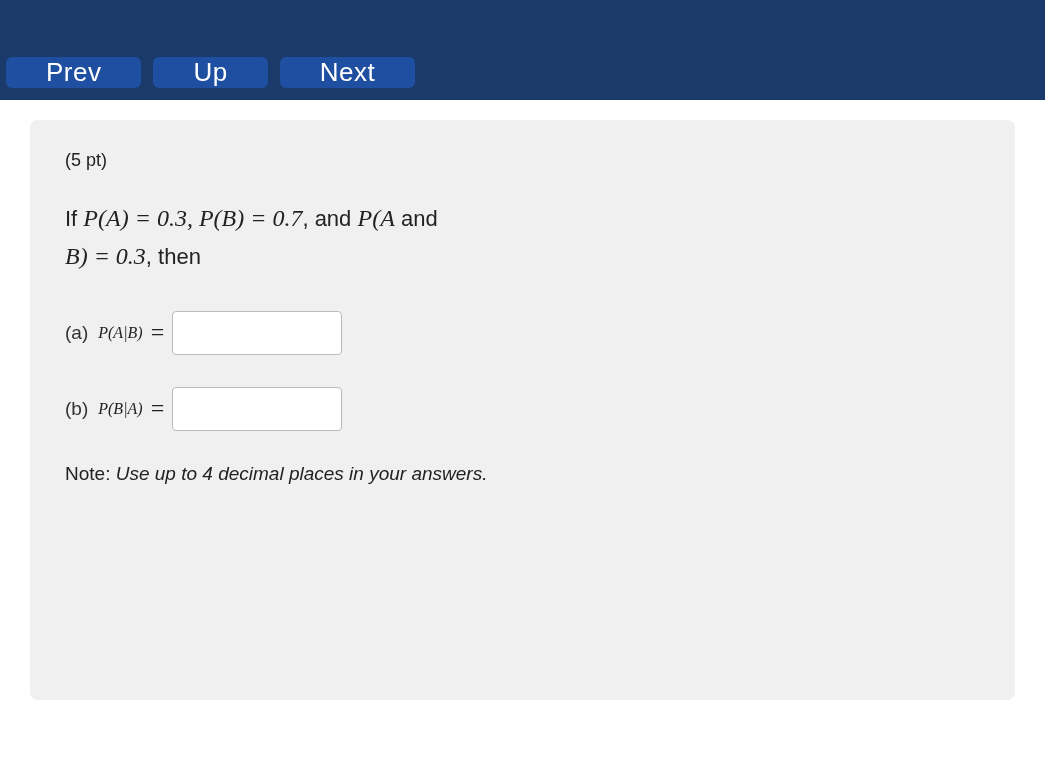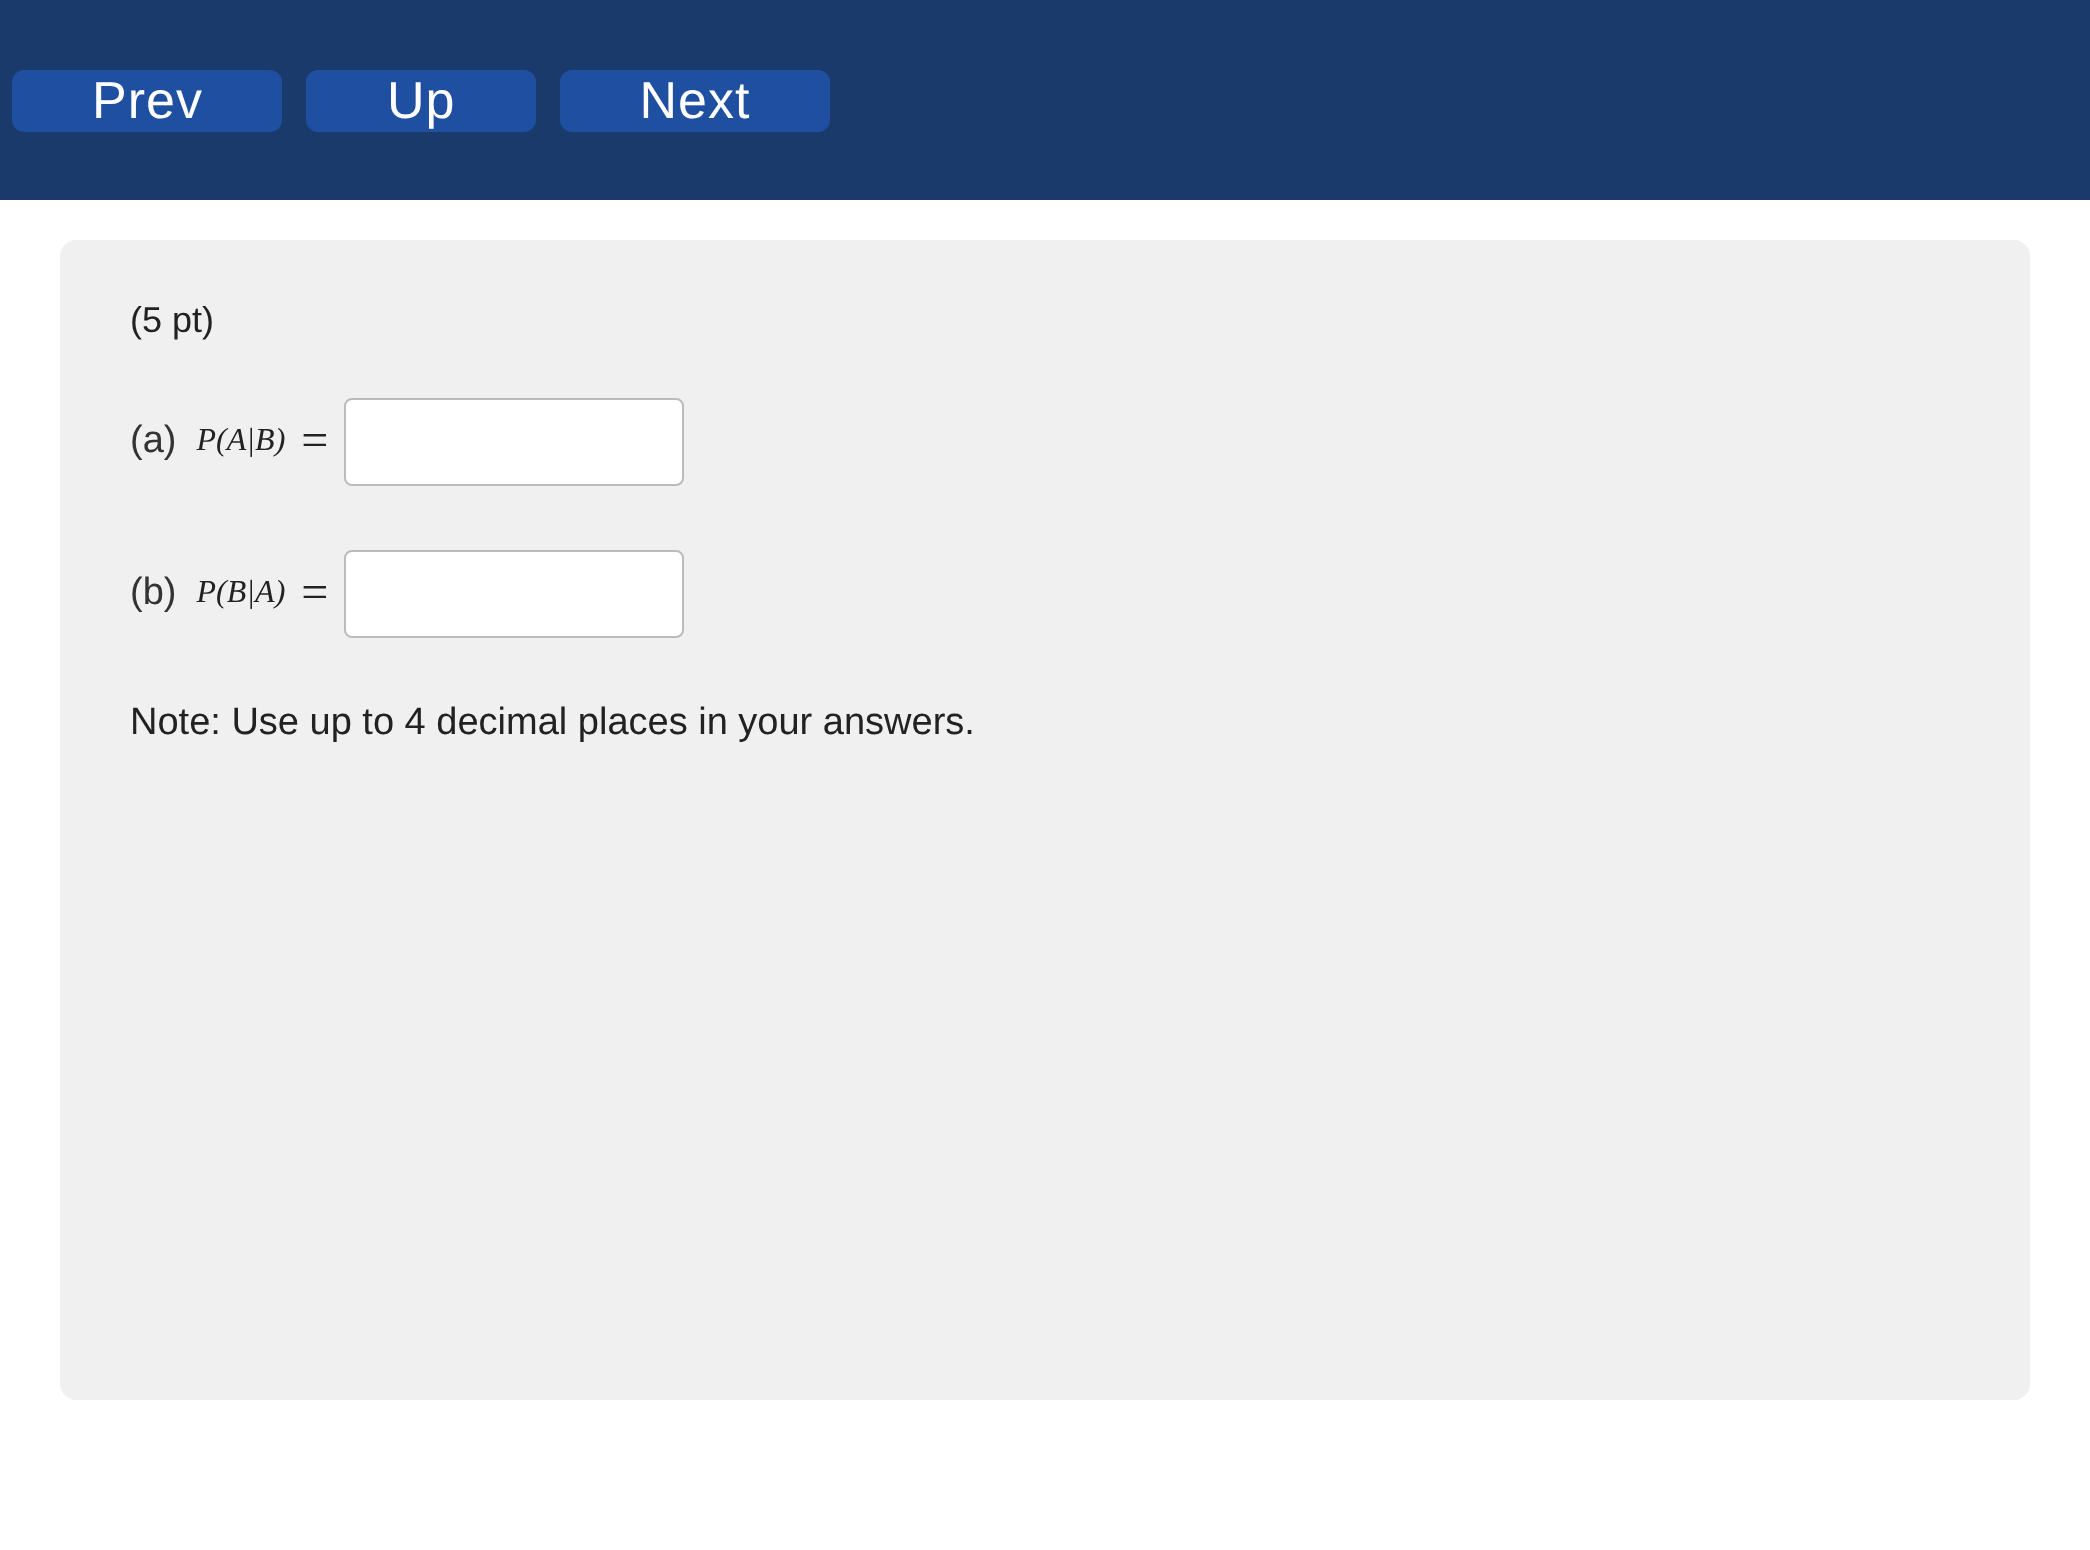--- a/index.html
+++ b/index.html
@@ -13,21 +13,21 @@
       font-family: Arial, sans-serif;
       width: 1045px;
       min-height: 775px;
       padding: 0;
     }
 
     .top-nav {
       background: #1a3a6b;
       padding: 0;
       display: flex;
-      align-items: center;
+      align-items: flex-end;
       width: 100%;
       height: 100px;
     }
 
     .nav-button {
       background: #1e4fa0;
       color: #ffffff;
       border: none;
       font-size: 26px;
       font-weight: 500;
@@ -108,35 +108,40 @@
       font-size: 19px;
       color: #222;
       margin-top: 20px;
     }
 
     .note-bold {
       font-weight: normal;
     }
 
     .note-italic {
+      font-style: italic;
     }
   </style>
 </head>
 <body>
 
 <div class="top-nav">
   <button class="nav-button">Prev</button>
   <button class="nav-button">Up</button>
   <button class="nav-button">Next</button>
 </div>
 
 <div class="content-area">
 
   <div class="points-label">(5 pt)</div>
 
+  <div class="problem-text">
+    <span>If </span><span class="math"><i>P</i>(<i>A</i>) = 0.3, </span><span class="math"><i>P</i>(<i>B</i>) = 0.7</span><span>, and </span><span class="math"><i>P</i>(<i>A</i></span><span> and</span><br>
+    <span class="math"><i>B</i>) = 0.3</span><span>, then</span>
+  </div>
 
   <div class="part-row">
     <span class="part-label">(a)</span>
     <span class="part-math"><i>P</i>(<i>A</i>|<i>B</i>)</span>
     <span class="equals-sign">=</span>
     <input class="answer-input" type="text" value="" style="">
   </div>
 
   <div class="part-row">
     <span class="part-label">(b)</span>

